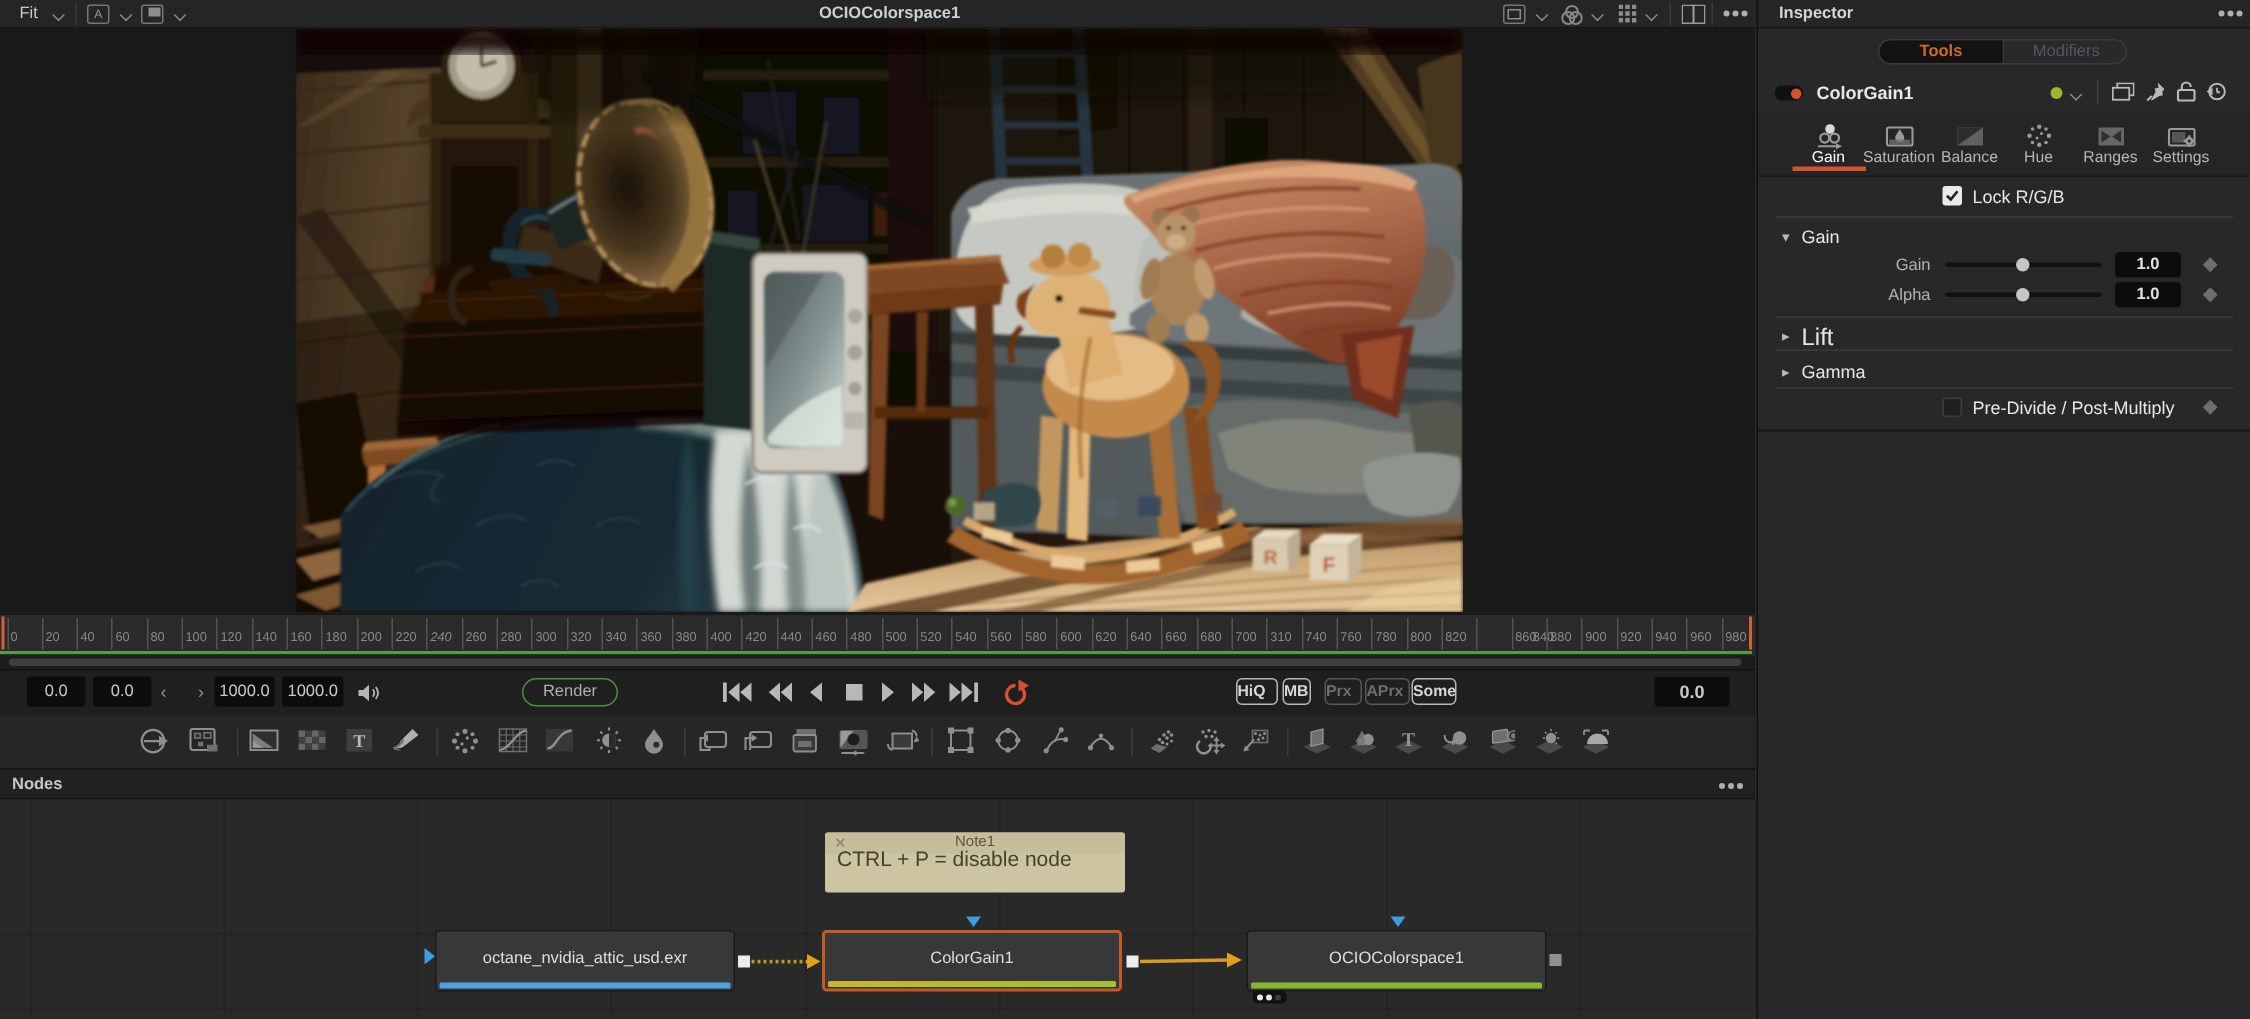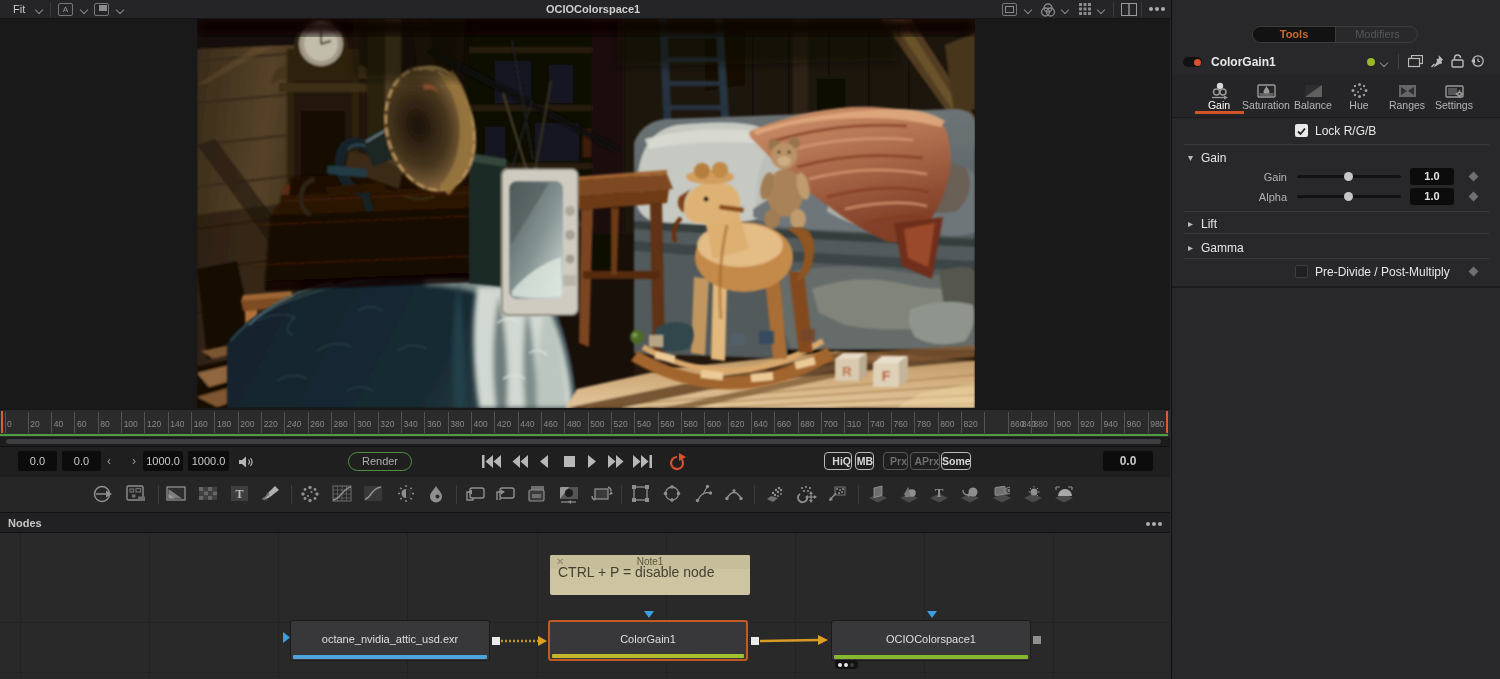--- a/index.html
+++ b/index.html
@@ -27,21 +27,21 @@
 #ruler .tick { position:absolute; top:2px; width:1px; height:21px; background:#545454; }
 #greenline { position:absolute; left:0; top:24px; width:1168px; height:2px; background:#4f9e3f; }
 #scrollzone { left:0; top:437px; width:1170px; height:9px; background:#1c1c1c; }
 #scrollbar { position:absolute; left:6px; top:2px; width:1155px; height:5px; background:#3e3e40; border-radius:3px; }
 
 
 #transport { left:0; top:446px; width:1170px; height:31px; background:#1f1f1f; border-top:1px solid #111; }
 .vbox { position:absolute; top:4px; height:20px; background:#0c0c0c; border-radius:2px; color:#c9c9c9; font-size:11px; text-align:center; line-height:20px; }
 .tbtn { position:absolute; top:8px; color:#9a9a9a; font-size:12px; }
 #renderbtn { position:absolute; left:348px; top:5px; width:64px; height:19px; border:1px solid #4e8f41; border-radius:10px; color:#adadad; font-size:11px; text-align:center; line-height:17px; }
-.pill { position:absolute; top:5px; height:18px; border:1px solid #b9b9b9; border-radius:4px; color:#d6d6d6; font-size:10.5px; font-weight:bold; text-align:right; line-height:16px; }
+.pill { position:absolute; top:5px; height:18px; border:1px solid #b9b9b9; border-radius:4px; color:#d6d6d6; font-size:10.5px; font-weight:bold; text-align:left; line-height:16px; }
 .pill.dim { border-color:#58585a; color:#6e6e70; }
 
 
 #toolbar { left:0; top:477px; width:1170px; height:35px; background:#262626; }
 #toolbar .tsep { position:absolute; top:8px; width:1px; height:19px; background:#3c3c3c; }
 
 
 #nodehdr { left:0; top:512px; width:1170px; height:21px; background:#212123; border-top:1px solid #121212; border-bottom:1px solid #121212; }
 #nodehdr .t { position:absolute; left:8px; top:4px; font-size:11px; font-weight:bold; color:#c6c6c6; }
 #nodearea { left:0; top:533px; width:1170px; height:146px; background:#292929; overflow:hidden; }
@@ -942,20 +942,28 @@
     <div class="fnode" style="left:548px; border:2px solid #c25a22; line-height:35px;">ColorGain1<div class="strip" style="background:linear-gradient(90deg,#c8b52a,#9fc32e);"></div></div>
     <div class="fnode" style="left:831px;">OCIOColorspace1<div class="strip" style="background:#85b82e;"></div></div>
     <div style="position:absolute; left:835px; top:127px; width:23px; height:9px; background:#111; border-radius:4px;">
       <i style="position:absolute; left:3px; top:2.5px; width:4px; height:4px; border-radius:50%; background:#e8e8e8;"></i>
       <i style="position:absolute; left:9px; top:2.5px; width:4px; height:4px; border-radius:50%; background:#e8e8e8;"></i>
       <i style="position:absolute; left:15px; top:2.5px; width:4px; height:4px; border-radius:50%; background:#3a3a3a;"></i>
     </div>
   </div>
 
   <div id="inspector" class="abs">
+    <div id="insphdr">
+        <span class="t">Inspector</span>
+      <span class="dots3" style="left:307px; top:7px;">
+          <i style="left:0;"></i>
+          <i style="left:6px;"></i>
+          <i style="left:12px;"></i>
+        </span>
+    </div>
 
     <div style="position:absolute; left:80px; top:26px; width:166px; height:17px; border:1px solid #3c3c3e; border-radius:9px; background:#29292b;">
       <div style="position:absolute; left:0; top:0; width:83px; height:15px; background:#121212; border-radius:8px 0 0 8px; border-right:1px solid #3c3c3e; color:#cb6a2c; font-size:11px; font-weight:bold; text-align:center; line-height:15px;">Tools</div>
       <div style="position:absolute; left:84px; top:0; width:81px; height:15px; color:#55585c; font-size:11px; text-align:center; line-height:15px;">Modifiers</div>
     </div>
 
     <div style="position:absolute; left:11px; top:57px; width:19px; height:10px; background:#111; border-radius:5px;">
         <i style="position:absolute; right:1.5px; top:1.5px; width:7px; height:7px; border-radius:50%; background:#d9502e;"></i>
       </div>
     <span style="position:absolute; left:39px; top:55px; font-size:12px; font-weight:bold; color:#e8e8e8;">ColorGain1</span>
@@ -1055,21 +1063,21 @@
     <div class="diamond" style="left:298px; top:173px;"></div>
 
     <div class="slabel" style="left:55px; top:191px;">Alpha</div>
     <div class="track" style="left:125px; top:195px; width:104px;"></div>
     <div class="knob" style="left:172px; top:192px;"></div>
     <div class="valbox" style="left:238px; top:188px;">1.0</div>
     <div class="diamond" style="left:298px; top:193px;"></div>
 
     <div class="divider" style="top:211px;"></div>
     <span class="chev" style="left:16px; top:218px;">▸</span>
-    <span style="position:absolute; left:29px; top:217px; font-size:12px; color:#e6e6e6;">Lift</span>
+    <span style="position:absolute; left:29px; top:217px; font-size:16px; color:#e6e6e6;">Lift</span>
 
     <div class="divider" style="top:233px;"></div>
     <span class="chev" style="left:16px; top:242px;">▸</span>
     <span style="position:absolute; left:29px; top:241px; font-size:12px; color:#e6e6e6;">Gamma</span>
 
     <div class="divider" style="top:258px;"></div>
     <div class="checkbox" style="left:123px; top:265px; background:#202022; border:1px solid #3e3e40;"></div>
     <span style="position:absolute; left:143px; top:265px; font-size:12px; color:#e6e6e6;">Pre-Divide / Post-Multiply</span>
     <div class="diamond" style="left:298px; top:268px;"></div>
     <div style="position:absolute; left:0; top:286px; width:329px; height:2px; background:#1c1c1e;"></div>

